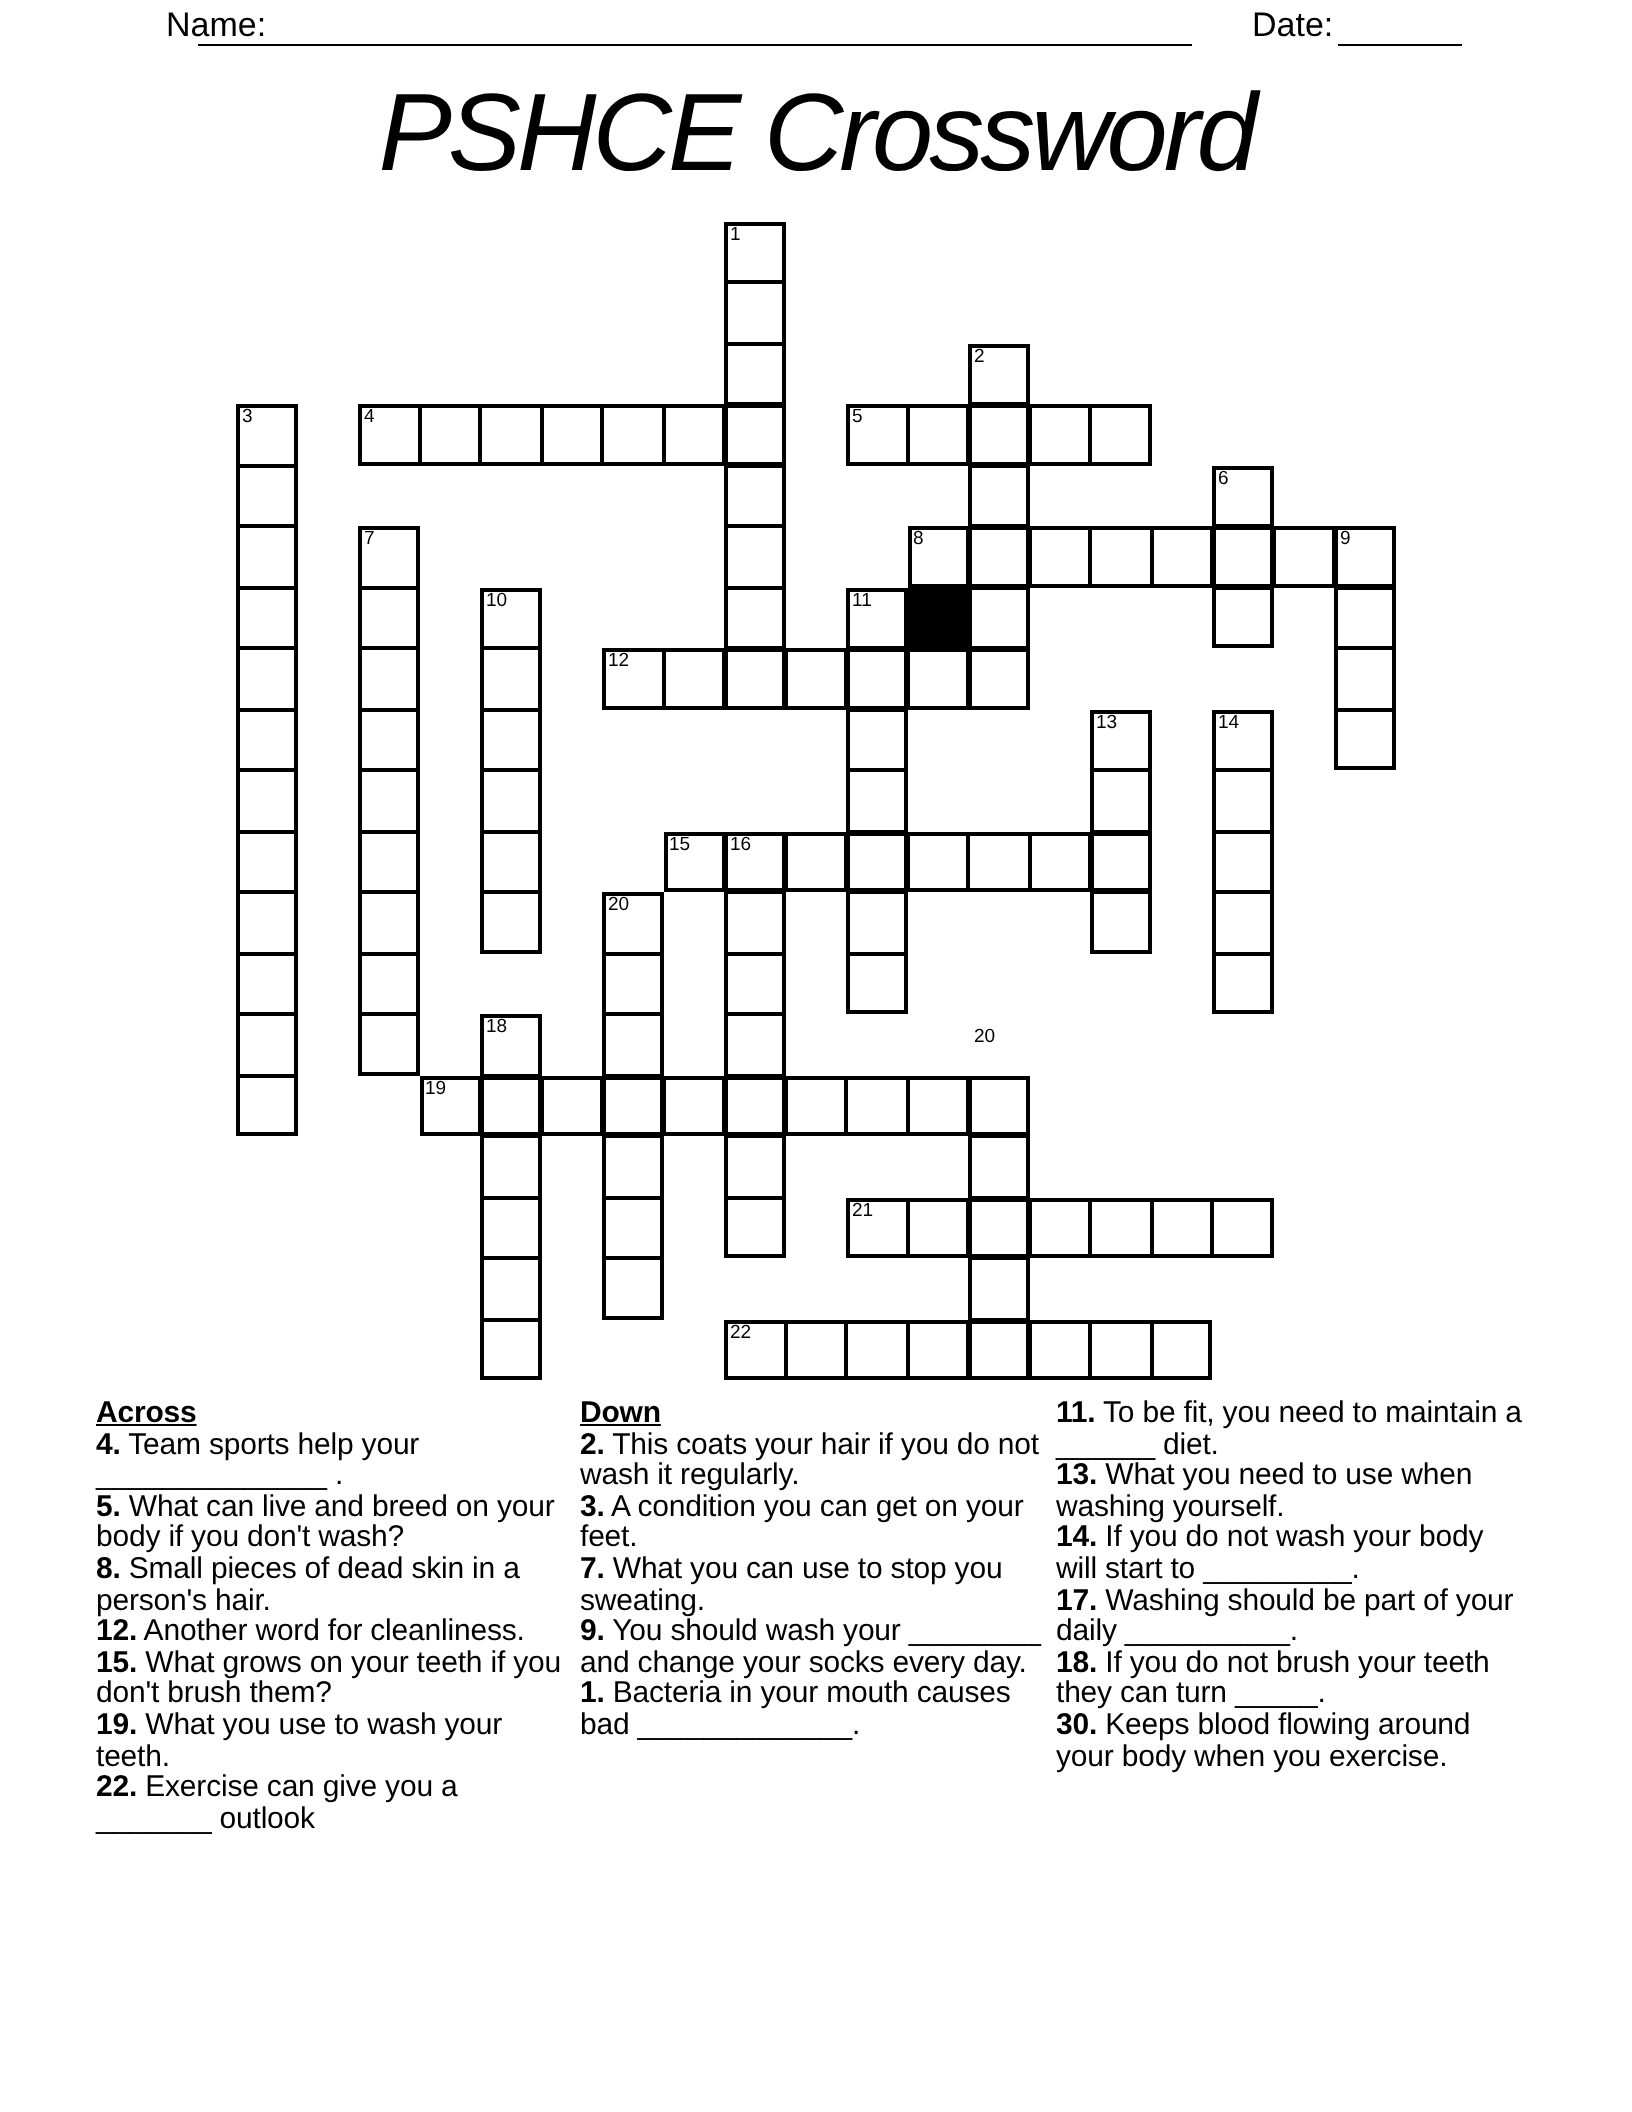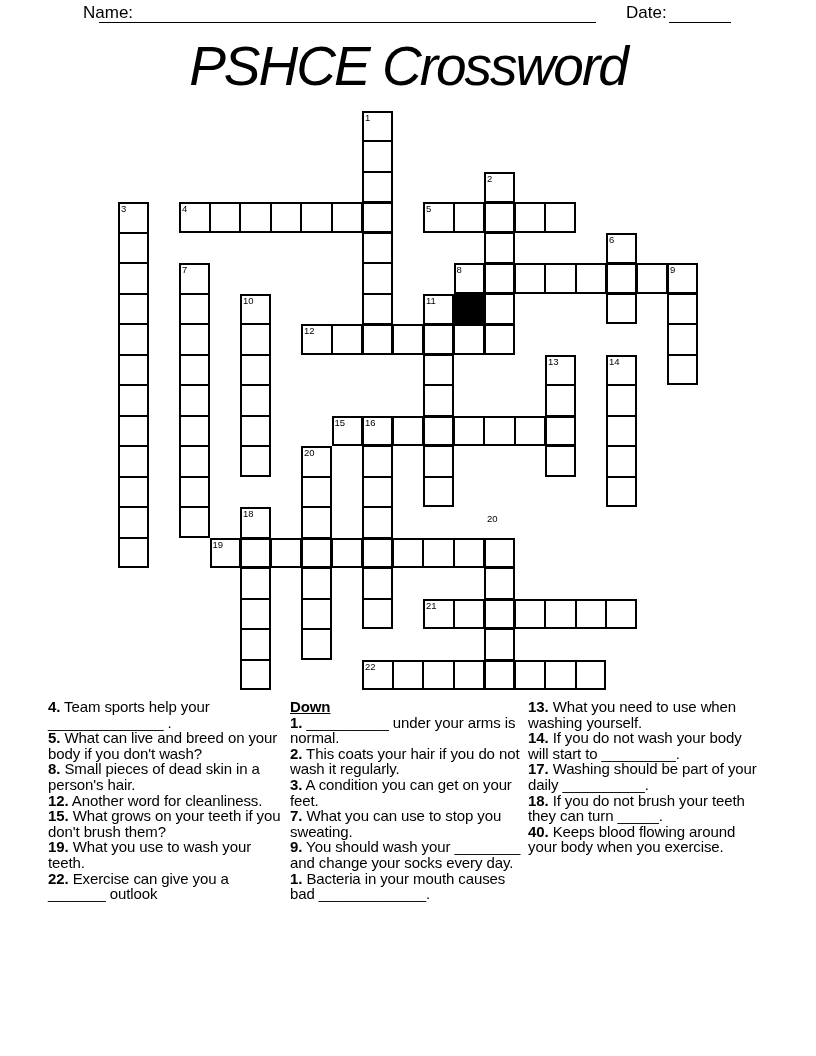--- a/index.html
+++ b/index.html
@@ -247,36 +247,37 @@
     <div class="cell" style="left: 484px; top: 568px; width: 30.5px; height: 30.5px;"></div>
     <div class="cell" style="left: 484px; top: 598.5px; width: 30.5px; height: 30.5px;"></div>
     <div class="cell" style="left: 484px; top: 629px; width: 30.5px; height: 30.5px;"></div>
     <div class="cell" style="left: 484px; top: 659.5px; width: 30.5px; height: 30.5px;"></div>
     <div class="word" style="left: 484px; top: 537.5px; width: 30.5px; height: 152.5px;"></div>
     <div class="cellnum" style="left: 487px; top: 514px;">20</div>
     <div class="blackcell" style="left: 453.5px; top: 293.5px; width: 30.5px; height: 30.5px;"></div>
   </div>
 
 <div id="clues-across" class="clue-col">
+  <div class="clue-heading">Across</div>
 <div class="clue"><b>4.</b> Team sports help your ______________ .</div>
     <div class="clue"><b>5.</b> What can live and breed on your body if you don't wash?</div>
     <div class="clue"><b>8.</b> Small pieces of dead skin in a person's hair.</div>
     <div class="clue"><b>12.</b> Another word for cleanliness.</div>
     <div class="clue"><b>15.</b> What grows on your teeth if you don't brush them?</div>
     <div class="clue"><b>19.</b> What you use to wash your teeth.</div>
     <div class="clue"><b>22.</b> Exercise can give you a _______ outlook</div>
   </div>
 <div id="clues-down-1" class="clue-col">
   <div class="clue-heading">Down</div>
-<div class="clue"><b>1.</b> __________ under your arms is normal.</div>
     <div class="clue"><b>2.</b> This coats your hair if you do not wash it regularly.</div>
     <div class="clue"><b>3.</b> A condition you can get on your feet.</div>
     <div class="clue"><b>7.</b> What you can use to stop you sweating.</div>
     <div class="clue"><b>9.</b> You should wash your ________ and change your socks every day.</div>
     <div class="clue"><b>1.</b> Bacteria in your mouth causes bad _____________.</div>
   </div>
 <div id="clues-down-2" class="clue-col">
+    <div class="clue"><b>11.</b> To be fit, you need to maintain a ______ diet.</div>
     <div class="clue"><b>13.</b> What you need to use when washing yourself.</div>
     <div class="clue"><b>14.</b> If you do not wash your body will start to _________.</div>
     <div class="clue"><b>17.</b> Washing should be part of your daily __________.</div>
     <div class="clue"><b>18.</b> If you do not brush your teeth they can turn _____.</div>
-    <div class="clue"><b>40.</b> Keeps blood flowing around your body when you exercise.</div>
+    <div class="clue"><b>30.</b> Keeps blood flowing around your body when you exercise.</div>
   </div>
 
 </body></html>

